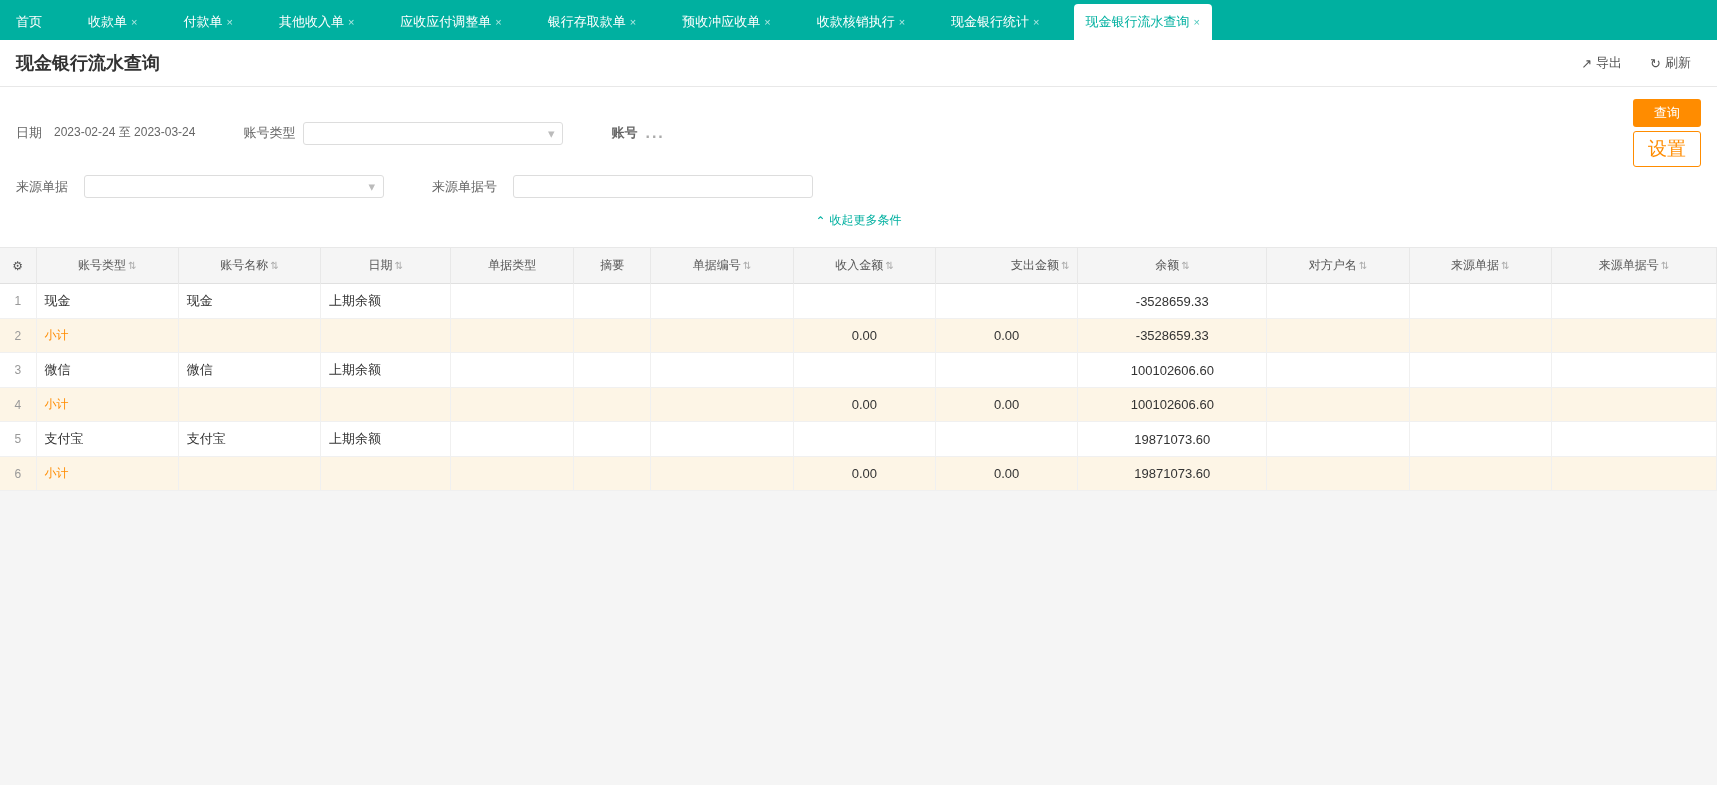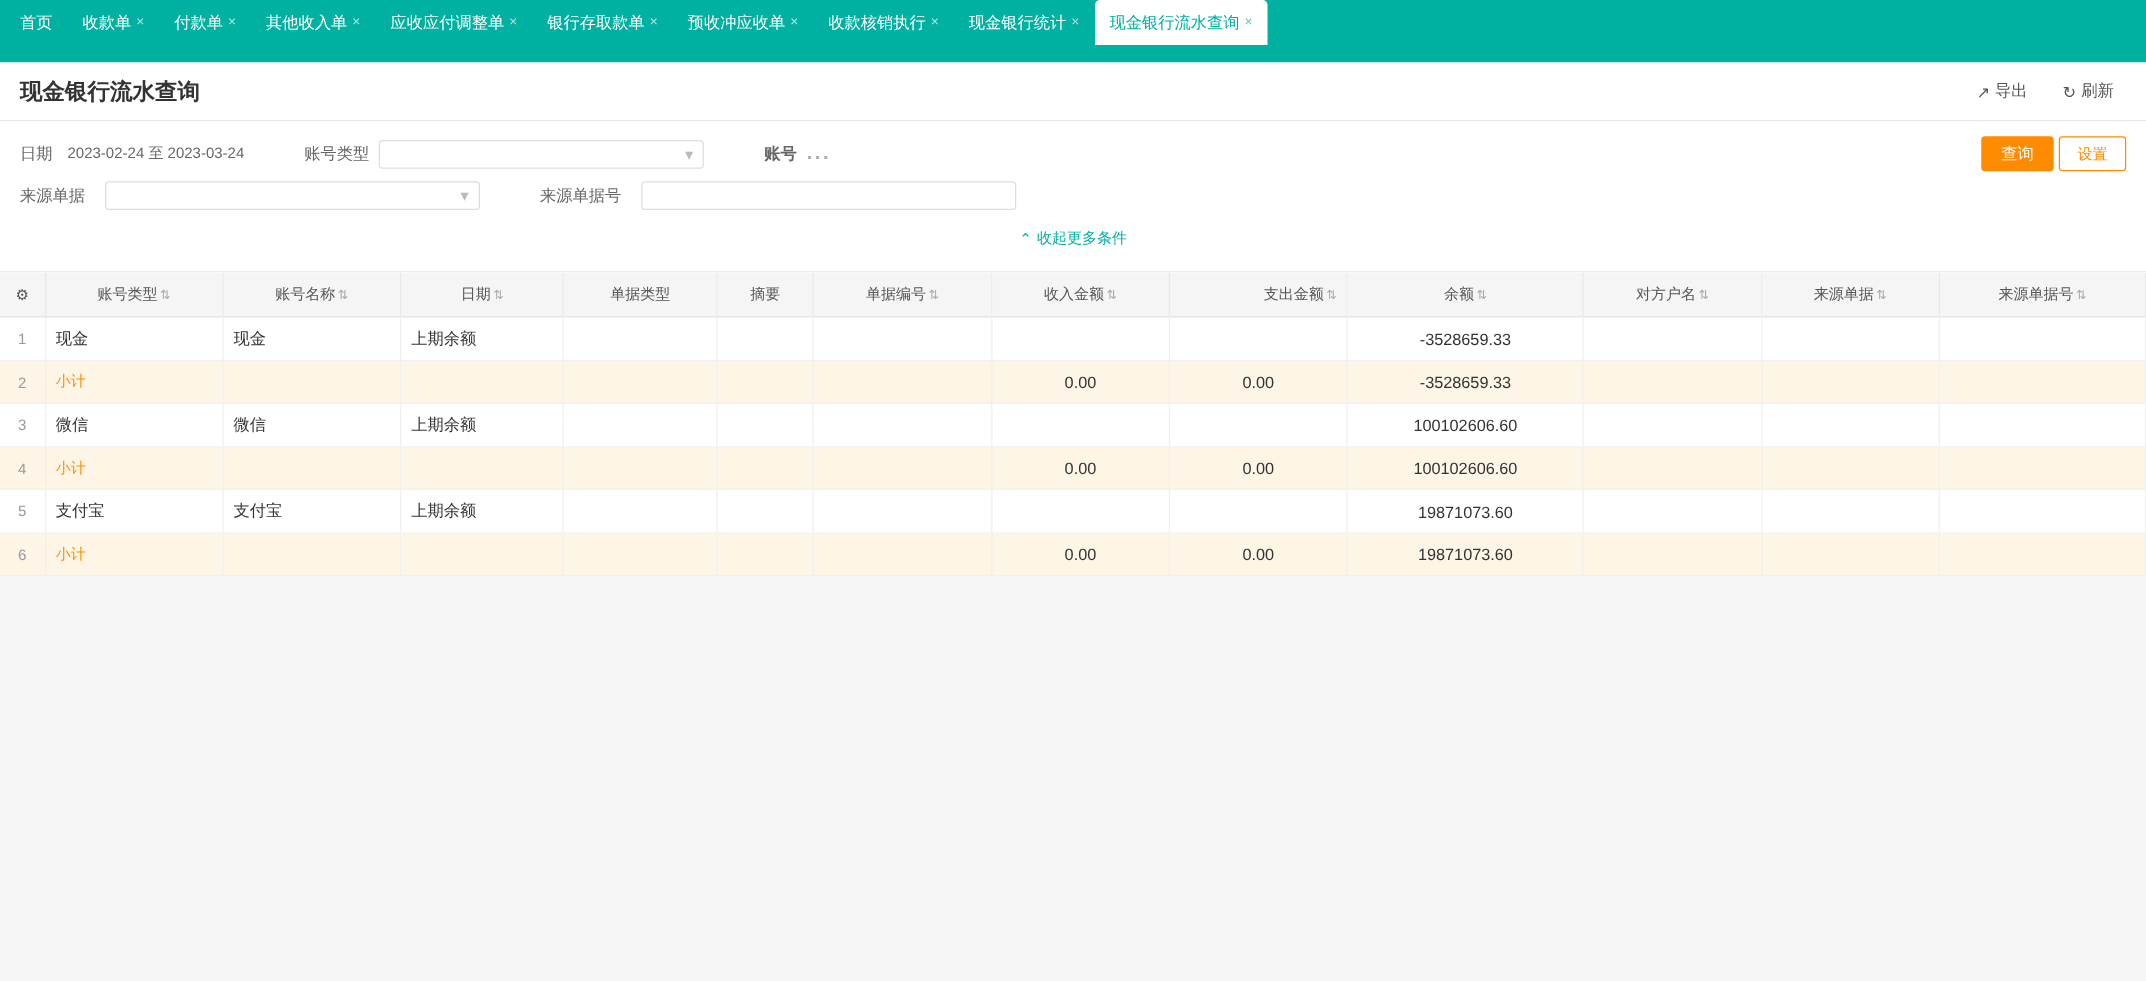--- a/index.html
+++ b/index.html
@@ -2,24 +2,25 @@
 <html><head>
   <meta charset="utf-8">
   <style>
     * { box-sizing: border-box; margin: 0; padding: 0; }
     body { font-family: 'Microsoft YaHei', Arial, sans-serif; font-size: 13px; background: #f5f5f5; color: #333; }
 
     
     .top-nav {
       background: #00b0a0;
       display: flex;
-      align-items: flex-start;
-      height: 50px;
+      align-items: flex-end;
+      height: 40px;
       padding: 0 4px;
       overflow: hidden;
+      gap: 22px;
     }
     .nav-item {
       color: #fff;
       padding: 0 12px;
       height: 36px;
       display: flex;
       align-items: center;
       cursor: pointer;
       white-space: nowrap;
       font-size: 13px;
@@ -148,21 +149,21 @@
       cursor: pointer;
       font-size: 13px;
     }
     .action-btn-secondary {
       background: #fff;
       color: #ff8c00;
       border: 1px solid #ff8c00;
       border-radius: 3px;
       padding: 4px 14px;
       cursor: pointer;
-      font-size: 12px;
+      font-size: 19px;
     }
 
     .collapse-bar {
       text-align: center;
       padding: 6px;
       color: #00b0a0;
       cursor: pointer;
       font-size: 12px;
       display: flex;
       align-items: center;
@@ -298,21 +299,21 @@
         <span></span>
         <span style="color:#bbb;">▾</span>
       </div>
     </div>
 
     <div style="display:flex; align-items:center; gap:8px; margin-left:32px;font-weight:bold;">
       <span class="filter-label">账号</span>
       <span class="filter-dots">...</span>
     </div>
 
-    <div style="margin-left:auto; display:flex; flex-direction:row; gap:4px;">
+    <div style="margin-left:auto; display:flex; flex-direction:column; gap:4px;">
       <button class="action-btn-primary">查询</button>
       <button class="action-btn-secondary">设置</button>
     </div>
   </div>
 
   <div class="filter-row">
     <span class="filter-label">来源单据</span>
     <div class="filter-select" style="min-width:300px; color:#999;">
       <span></span>
       <span style="color:#bbb;">▾</span>

